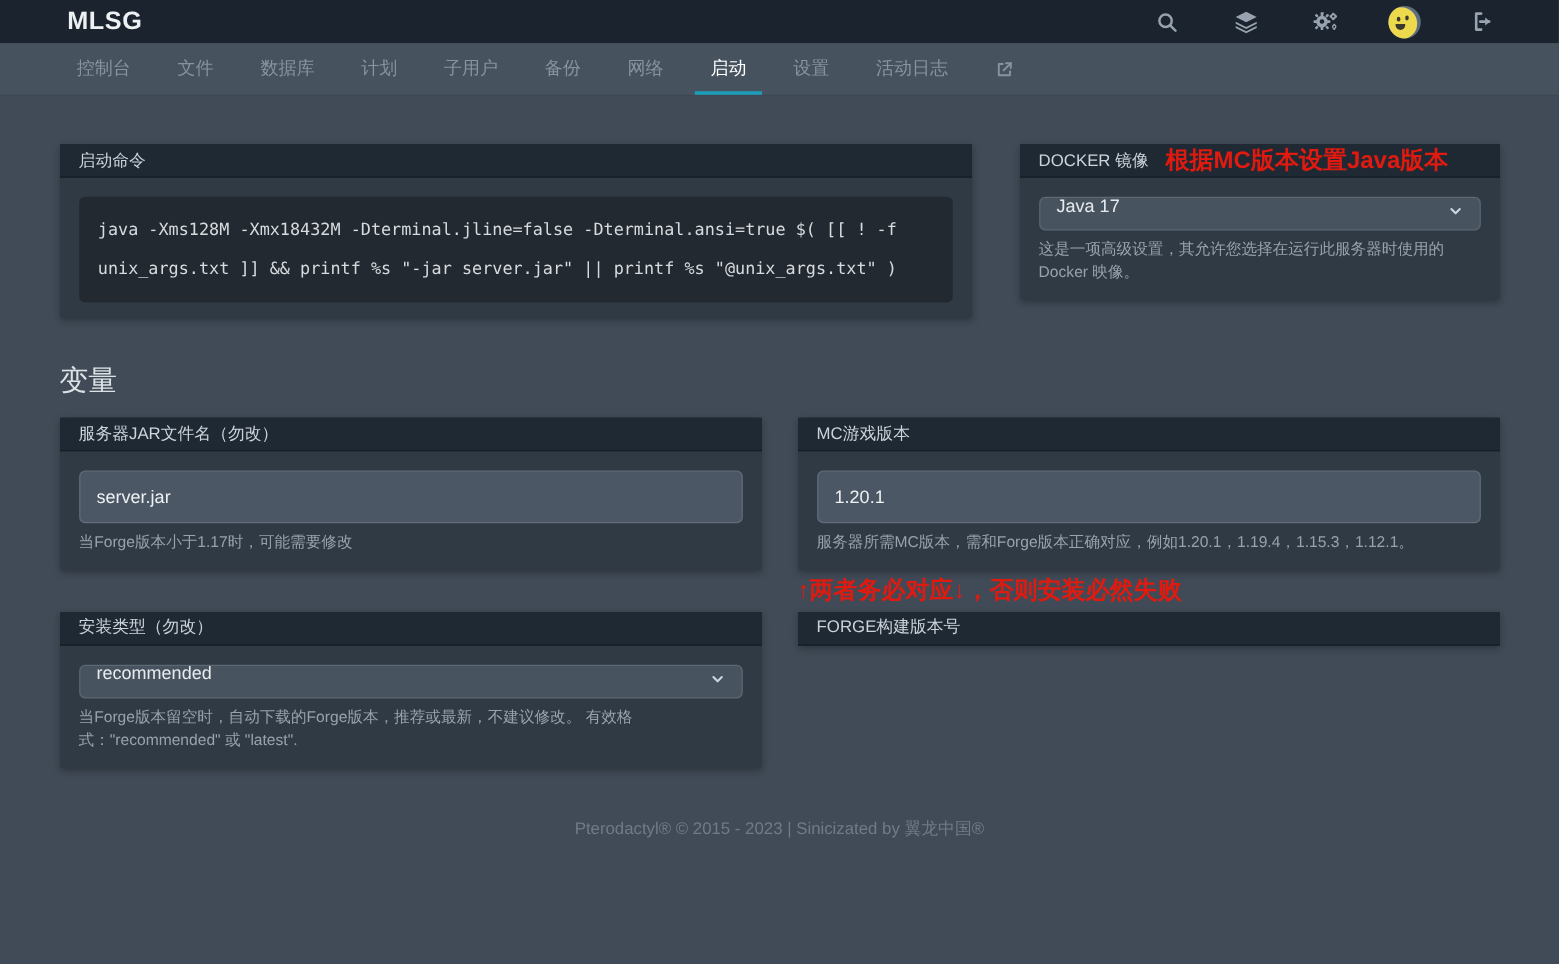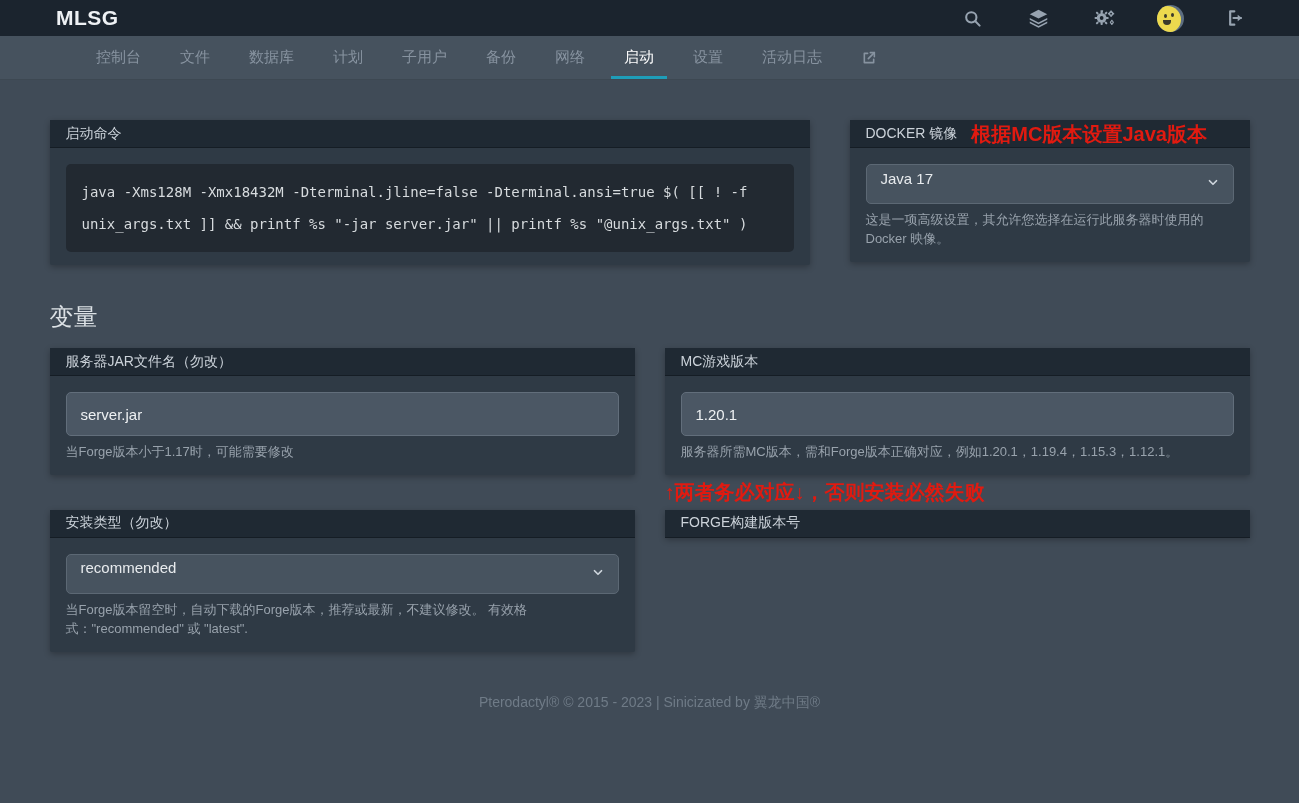--- a/index.html
+++ b/index.html
@@ -38,21 +38,21 @@
   .avatar .eye { position:absolute; width:3px; height:4px; border-radius:50%; background:#3a3a2c; }
   .avatar .eye.l { left:7px; top:9px; }
   .avatar .eye.r { left:14px; top:8px; }
   .avatar .mouth {
     position:absolute; left:6px; top:15px; width:8px; height:5px;
     border-radius:0 0 8px 8px; background:#3a3a2c;
   }
   
   .subnav {
     height:44px; background:#46525e;
-    display:flex; align-items:stretch; padding-left:83px;
+    display:flex; align-items:stretch; padding-left:51px;
     border-bottom:1px solid rgba(0,0,0,.12);
   }
   .tab {
     display:flex; align-items:center; padding:0 13px; margin-right:13px;
     color:#8793a0; font-size:15px; cursor:pointer;
     border-bottom:3px solid transparent; border-top:3px solid transparent;
   }
   .tab.active { color:#ffffff; border-bottom-color:#1e9db8; }
   .tab-ext { display:flex; align-items:center; padding:0 13px; color:#8793a0; cursor:pointer; }
   
@@ -79,21 +79,21 @@
     font-family:"DejaVu Sans Mono", monospace;
     font-size:14px; line-height:32px; color:#d7dbde;
     white-space:pre-wrap; word-break:break-word;
   }
   .field-input {
     width:100%; height:44px; padding:0 14px;
     background:#4b5764; border:1px solid #626e7b; border-radius:5px;
     color:#eef1f3; font-size:15px; font-family:inherit; outline:none;
   }
   .select {
-    position:relative; width:100%; height:40px; padding:0 36px 12px 14px;
+    position:relative; width:100%; height:28px; padding:0 36px 12px 14px;
     background:#47535f; border:1px solid #5c6874; border-radius:5px;
     color:#e8ebee; font-size:15px; display:flex; align-items:center; cursor:pointer;
   }
   .select .chev { position:absolute; right:13px; top:50%; transform:translateY(-50%); color:#cdd4db; }
   .help {
     margin-top:7px; font-size:13px; color:#98a2ac; line-height:1.45;
   }
   .section-heading {
     margin:36px 0 15px 0; color:#dce1e5; font-size:24px; font-weight:400;
   }

